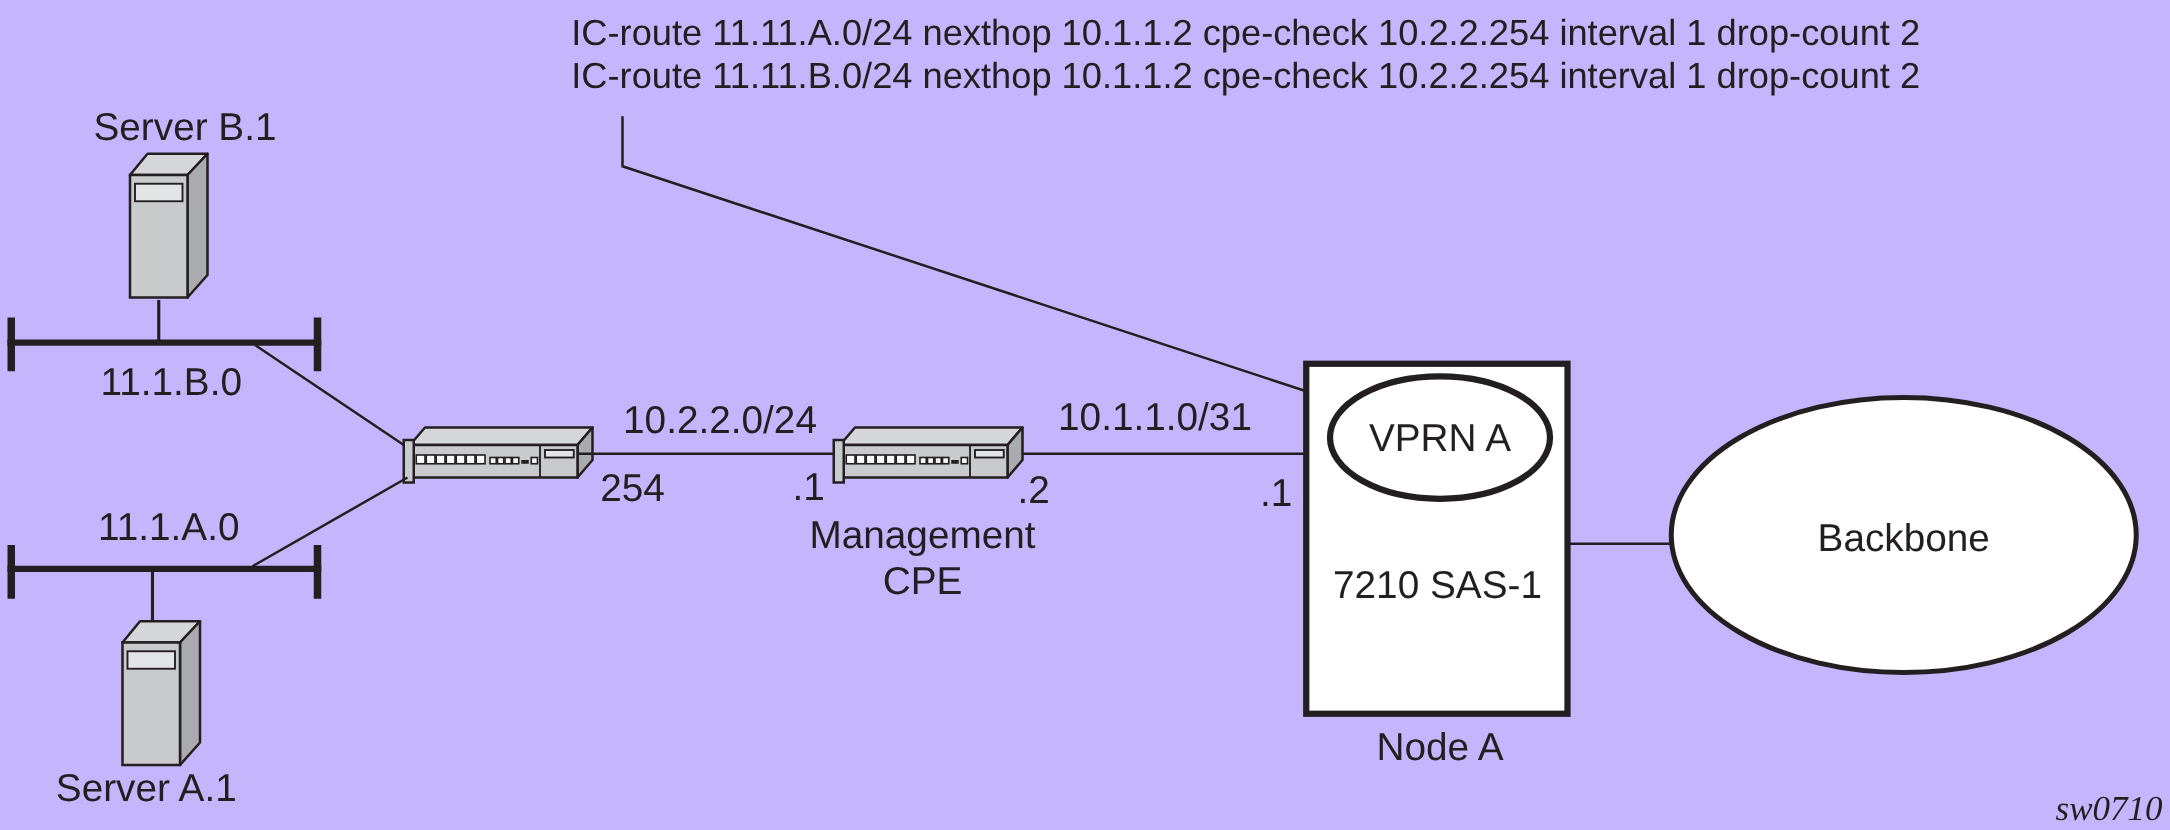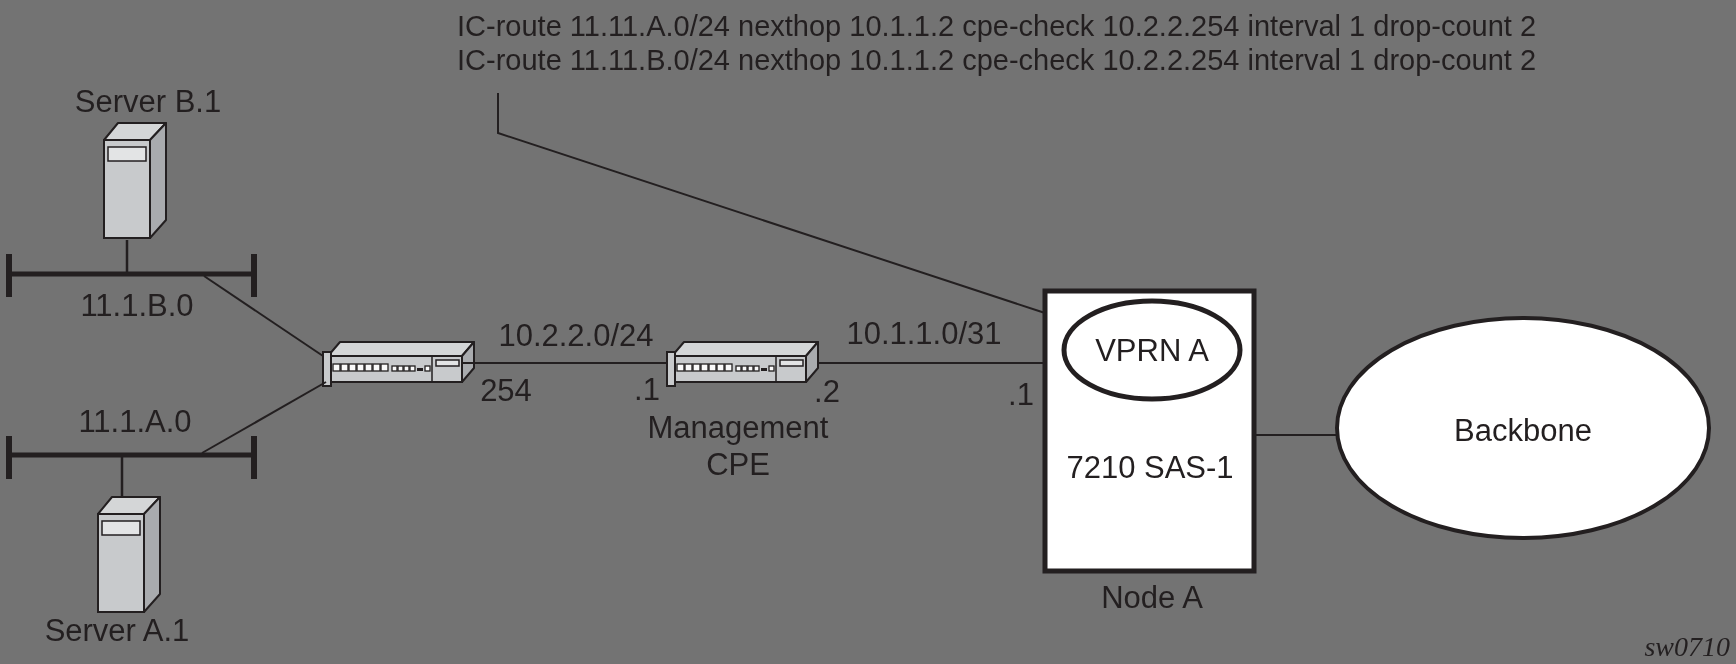--- a/index.html
+++ b/index.html
@@ -1,20 +1,20 @@
 <!DOCTYPE html>
 <html style="--ink: #231f20; --device_front: #c8cacc; --device_top: #d4d6d7; --device_side: #a9abae; --panel: #e3e4e5; --port: #fafafa;"><head>
 <meta charset="utf-8">
 <style>
   :root{
     --ink:#231f20; --device_front:#c8cacc; --device_top:#d4d6d7;
     --device_side:#a9abae; --panel:#e3e4e5; --port:#fafafa;
   }
   html,body{margin:0;padding:0;background:#ffffff;}
-  .page{position:relative;width:1736px;height:664px;background:#737373;overflow:hidden;}
+  .page{position:relative;width:1736px;height:664px;background:#c4b5fd;overflow:hidden;}
   svg{display:block;}
   svg text{font-family:"Liberation Sans","DejaVu Sans",sans-serif;fill:var(--ink);}
   .cfg{font-size:29px;}
   .lbl{font-size:31px;}
   .fig{font-family:"Liberation Serif","DejaVu Serif",serif;font-style:italic;font-size:28px;}
   .stroke{stroke:var(--ink);fill:none;}
   .w2{stroke-width:2px;}
   .w25{stroke-width:2.5px;}
   .bus{stroke-width:5px;}
   .cap{stroke-width:6px;}

